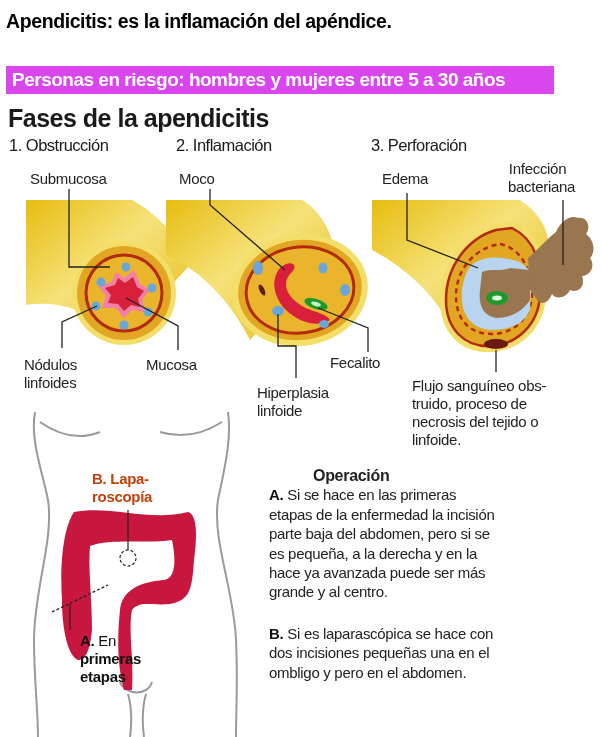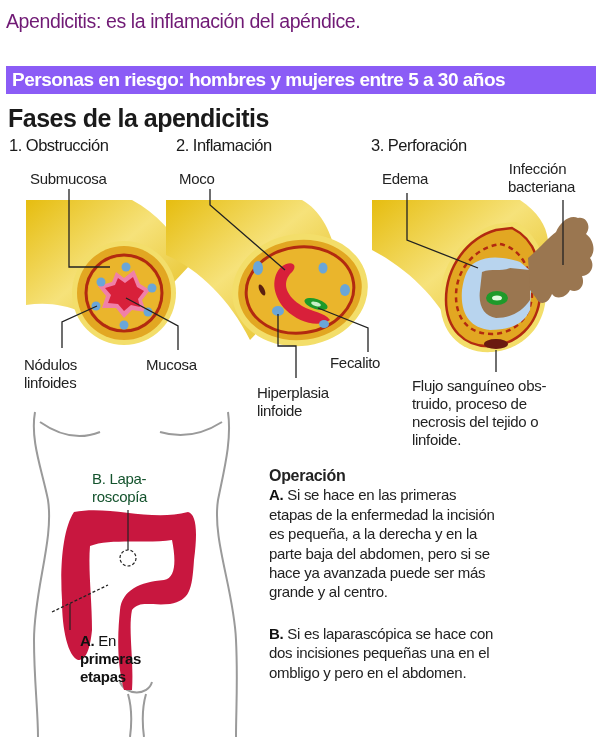--- a/index.html
+++ b/index.html
@@ -1,24 +1,24 @@
 <!DOCTYPE html>
 <html><head>
 <meta charset="utf-8">
 <style>
   html, body { margin:0; padding:0; background:#ffffff; }
   body { width:602px; height:737px; position:relative; overflow:hidden; font-family:"Liberation Sans", sans-serif; color:#1a1a1a; }
   .abs { position:absolute; }
-  .title { left:6px; top:10px; font-size:19.5px; letter-spacing:-0.4px; color:#701a75; }
-  .risk-bar { left:6px; top:66px; width:590px; height:28px; background:#8b5cf6; color:#fff; font-size:19px; font-weight:bold; letter-spacing:-0.5px; line-height:28px; padding-left:6px; box-sizing:border-box; }
+  .title { left:6px; top:10px; font-size:19.5px; letter-spacing:-0.4px; color:#000000;font-weight:bold; }
+  .risk-bar { left:6px; top:66px; width:548px; height:28px; background:#d946ef; color:#fff; font-size:19px; font-weight:bold; letter-spacing:-0.5px; line-height:28px; padding-left:6px; box-sizing:border-box; }
   .phases-title { left:8px; top:104px; font-size:25px; font-weight:bold; letter-spacing:-0.5px; }
   .phase-h { top:136px; font-size:16.5px; font-weight:normal; letter-spacing:-0.5px; }
   .lbl { font-size:15px; color:#222; line-height:18px; letter-spacing:-0.3px; }
   .body-txt { font-size:15px; color:#222; line-height:19.4px; letter-spacing:-0.3px; }
-  .op-title { font-weight:bold; font-size:16px; }
+  .op-title { font-weight:bold; font-size:16px;margin-left:44px; }
   b.k { font-weight:bold; color:#111; }
   svg { position:absolute; left:0; top:0; }
 </style>
 </head>
 <body>
 
 <div class="abs title">Apendicitis: es la inflamación del apéndice.</div>
 <div class="abs risk-bar">Personas en riesgo: hombres y mujeres entre 5 a 30 años</div>
 <div class="abs phases-title">Fases de la apendicitis</div>
 
@@ -129,35 +129,35 @@
   <div>Infección</div>
   <div style="margin-left:8px;">bacteriana</div>
 </div>
 <div class="abs lbl" style="left:412px; top:377px;">
   <div>Flujo sanguíneo obs-</div>
   <div>truido, proceso de</div>
   <div>necrosis del tejido o</div>
   <div>linfoide.</div>
 </div>
 
-<div class="abs lbl" style="left:92px; top:470px; font-weight:normal; color:#14532d;">
+<div class="abs lbl" style="left:92px; top:470px; font-weight:bold; color:#c2410c;">
   <div>B. Lapa-</div>
   <div>roscopía</div>
 </div>
 <div class="abs lbl" style="left:40px; top:632px; font-weight:bold; color:#111;margin-left:40px;">
   <div><b class="k">A.</b><span style="font-weight:normal"> En</span></div>
   <div>primeras</div>
   <div>etapas</div>
 </div>
 
 <div class="abs body-txt" style="left:269px; top:466px; width:330px;">
   <div class="op-title">Operación</div>
   <div><b class="k">A.</b><span> Si se hace en las primeras</span></div>
   <div>etapas de la enfermedad la incisión</div>
+  <div>parte baja del abdomen, pero si se</div>
   <div>es pequeña, a la derecha y en la</div>
-  <div>parte baja del abdomen, pero si se</div>
   <div>hace ya avanzada puede ser más</div>
   <div>grande y al centro.</div>
   <div style="height:22px;"></div>
   <div><b class="k">B.</b><span> Si es laparascópica se hace con</span></div>
   <div>dos incisiones pequeñas una en el</div>
   <div>ombligo y pero en el abdomen.</div>
 </div>
 
 </body></html>

